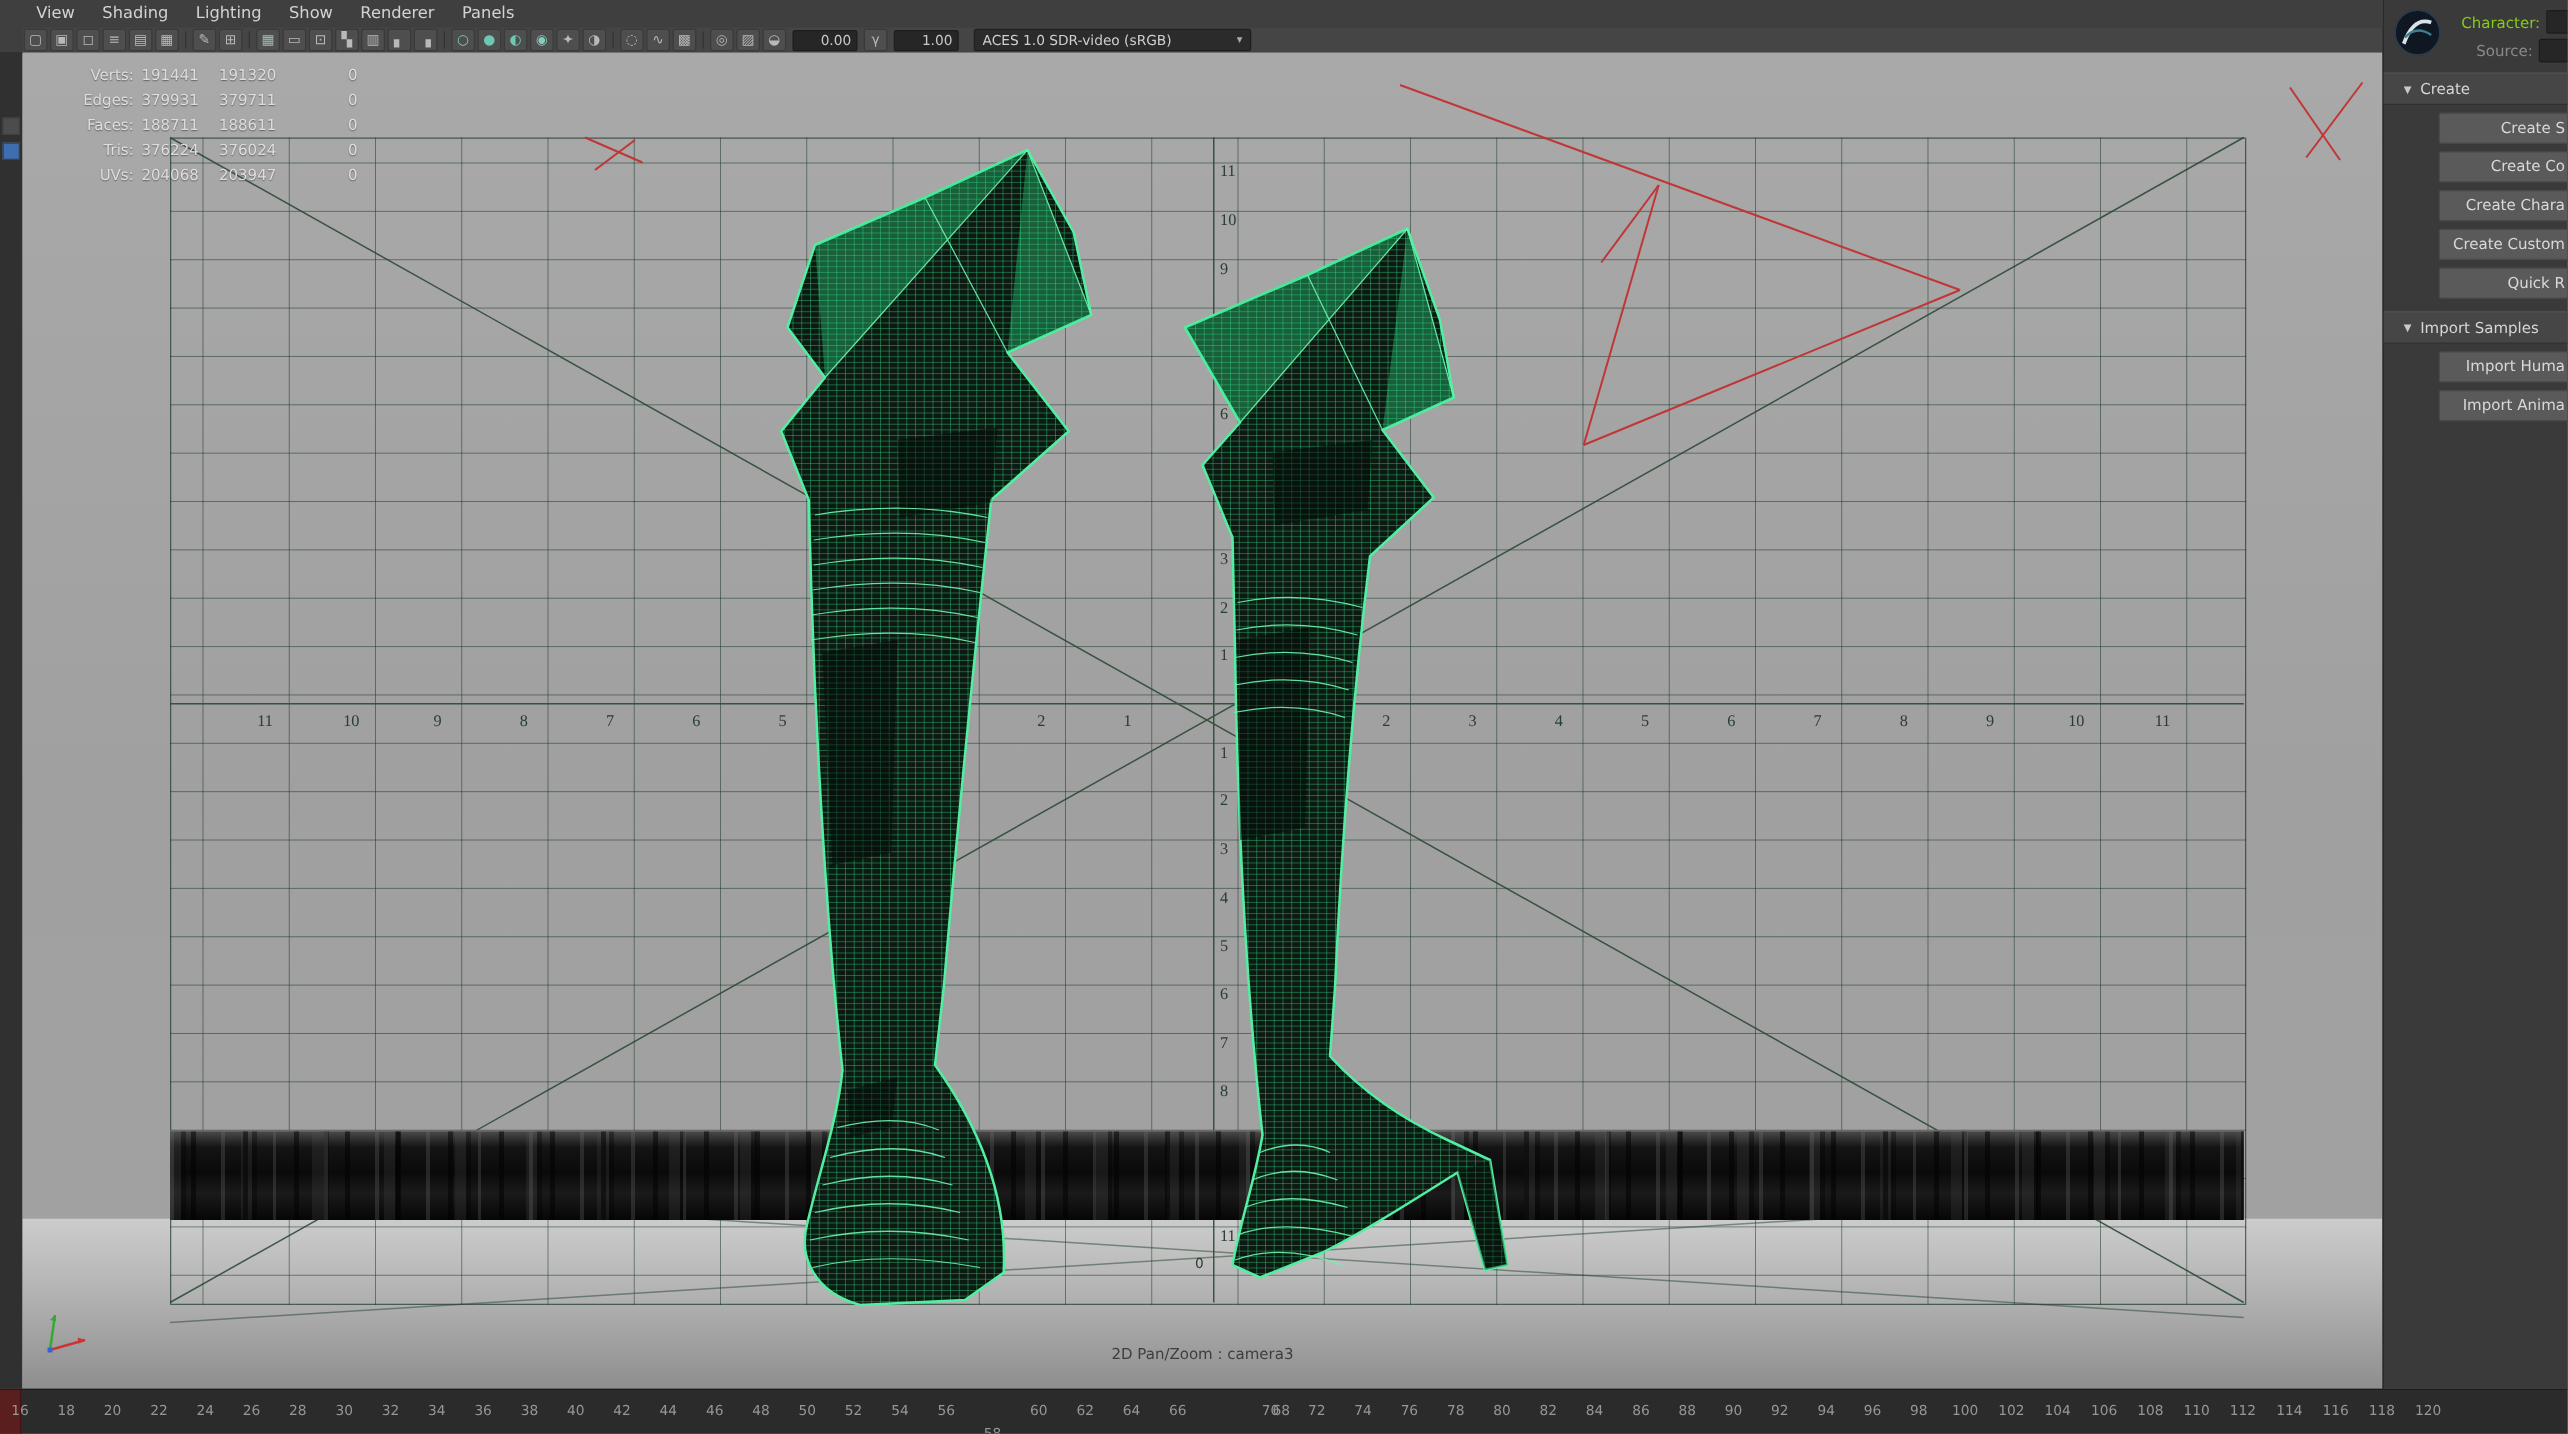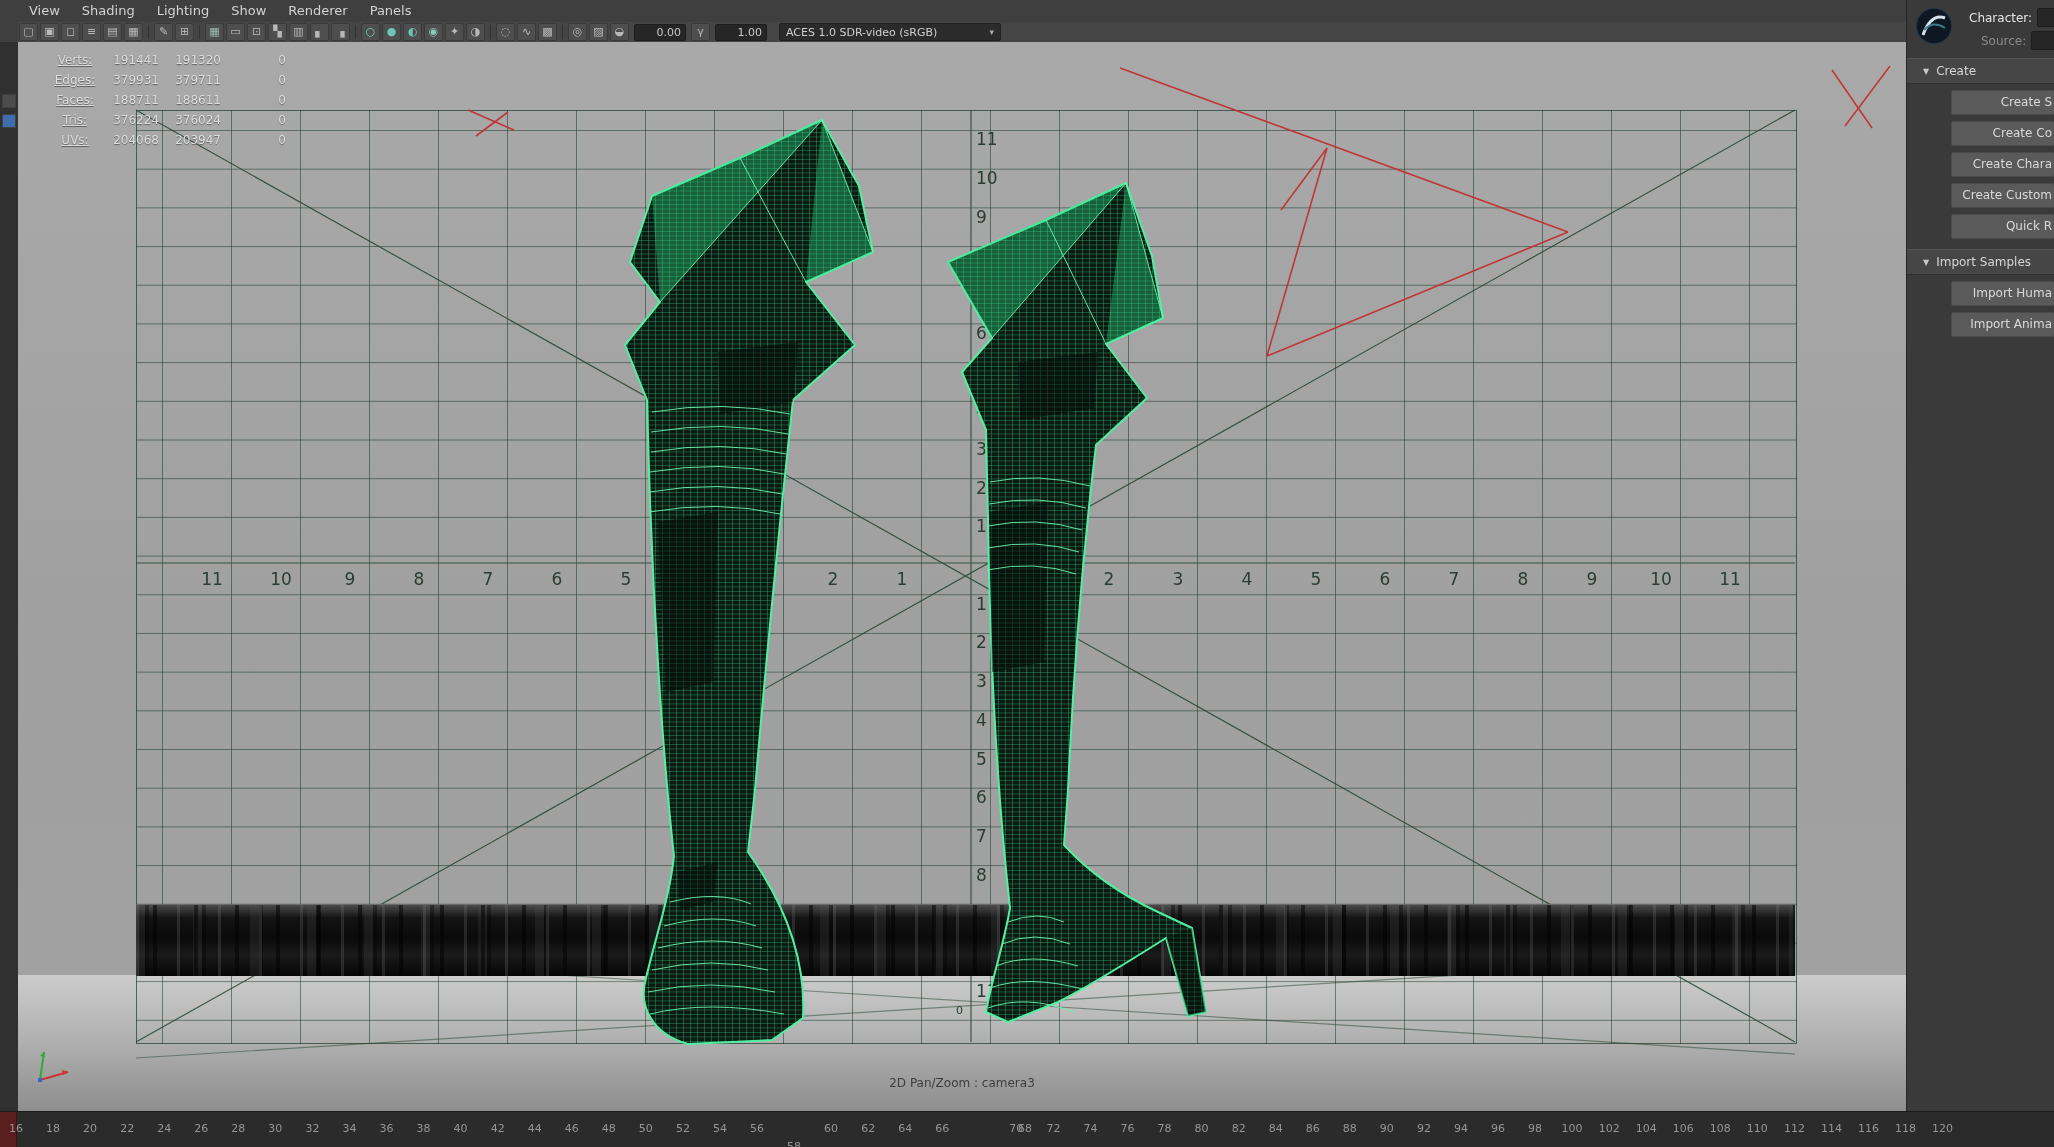--- a/index.html
+++ b/index.html
@@ -34,46 +34,46 @@
   #floor-light{position:absolute;left:0;top:933px;width:1888px;height:136px;
             background:linear-gradient(180deg,#cccccc 0%,#b2b2b2 45%,#8e8e8e 100%);}
   #grid{position:absolute;left:118px;top:68px;width:1659px;height:932px;
         border:1px solid rgba(16,48,33,.65);
         background-image:
           linear-gradient(to right, rgba(16,50,34,.5) 1px, transparent 1px),
           linear-gradient(to bottom, rgba(16,50,34,.5) 1px, transparent 1px);
         background-size:69px 100%,100% 38.7px;
         background-position:25px 0,0 19px;}
   #grid-labels{position:absolute;left:0;top:0;width:1888px;height:1069px;pointer-events:none;}
-  .glabel{position:absolute;font-size:17px;color:#293d31;}
+  .glabel{position:absolute;font-size:13px;color:#293d31;font-family:Liberation Serif, serif;}
   .glabel.h{width:24px;text-align:center;}
   .glabel.v{width:22px;text-align:left;}
   svg.layer{position:absolute;left:0;top:0;}
   #ground-band{position:absolute;left:118px;top:862px;width:1659px;height:71px;
       background:
         repeating-linear-gradient(90deg, rgba(120,120,120,.25) 0 3px, rgba(0,0,0,0) 3px 17px, rgba(0,0,0,.5) 17px 21px, rgba(0,0,0,0) 21px 41px),
         repeating-linear-gradient(90deg, rgba(90,90,90,.18) 0 9px, rgba(0,0,0,.35) 9px 13px, rgba(0,0,0,0) 13px 57px),
         linear-gradient(180deg,#4a4a4a 0%,#141414 18%,#0a0a0a 46%,#1a1a1a 70%,#060606 100%);
       border-top:1px solid #6a6a6a;}
   #hud{position:absolute;left:25px;top:8px;}
   .hud-row{display:grid;grid-template-columns:64px 52px 62px 65px;height:20px;align-items:center;}
   .hud-row span{font-size:12px;color:#dedede;text-shadow:0 1px 1px rgba(40,40,40,.55);}
-  .hud-row .c0{text-align:center;text-decoration:underline;}
+  .hud-row .c0{text-align:right;}
   .hud-row .c1,.hud-row .c2,.hud-row .c3{text-align:right;}
   #res-label{position:absolute;left:0;top:8px;width:1888px;text-align:center;
              font-size:12px;color:#6e6e3c;}
   #origin-label{position:absolute;left:938px;top:962px;font-size:11px;color:#2a3d31;}
   #cam-label{position:absolute;left:0;top:1034px;width:1888px;text-align:center;
              font-size:12px;color:#3e3e3e;}
 
   
   #right-panel{position:absolute;left:1906px;top:0;width:148px;height:1111px;background:#3a3a3a;border-left:1px solid #262626;}
   #panel-logo{position:absolute;left:6px;top:5px;}
   .char-line{position:absolute;left:62px;display:flex;align-items:center;gap:5px;}
-  .char-line .lbl{font-size:12px;color:#e5e5e5;white-space:nowrap;}
+  .char-line .lbl{font-size:12px;color:#84cc16;white-space:nowrap;}
   .char-line.dim .lbl{color:#8a8a8a;}
   .char-box{width:46px;height:17px;background:#262626;border:1px solid #1c1c1c;border-radius:2px;}
   #sections{position:absolute;left:0;top:58px;width:148px;}
   .sec-header{position:relative;height:24px;background:#464646;border-top:1px solid #535353;border-bottom:1px solid #303030;
               display:flex;align-items:center;gap:7px;padding-left:16px;margin-bottom:4px;}
   .sec-caret{font-size:8px;color:#c8c8c8;}
   .sec-title{font-size:12px;color:#d6d6d6;white-space:nowrap;}
   .panel-btn{margin:6px 0 0 44px;height:23px;background:#5a5a5a;border:1px solid #4a4a4a;border-radius:2px;
              font-size:12px;color:#d9d9d9;line-height:22px;text-align:right;padding-right:2px;
              white-space:nowrap;overflow:hidden;}

